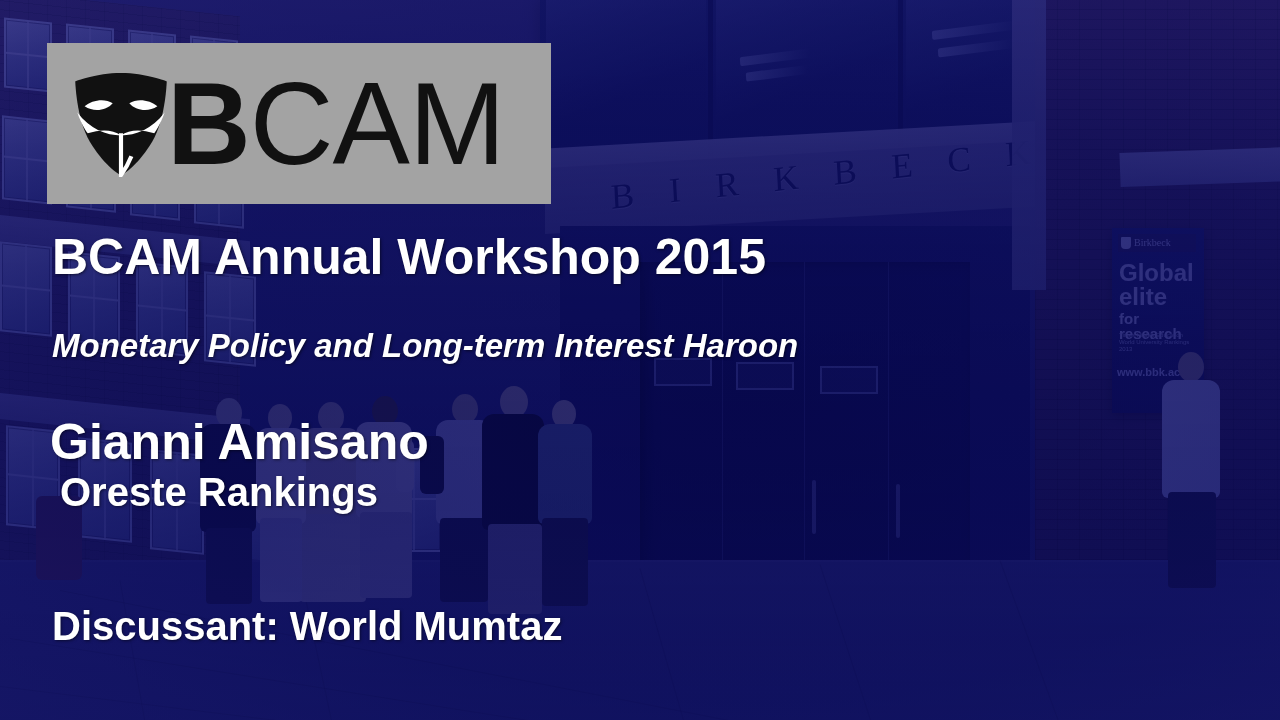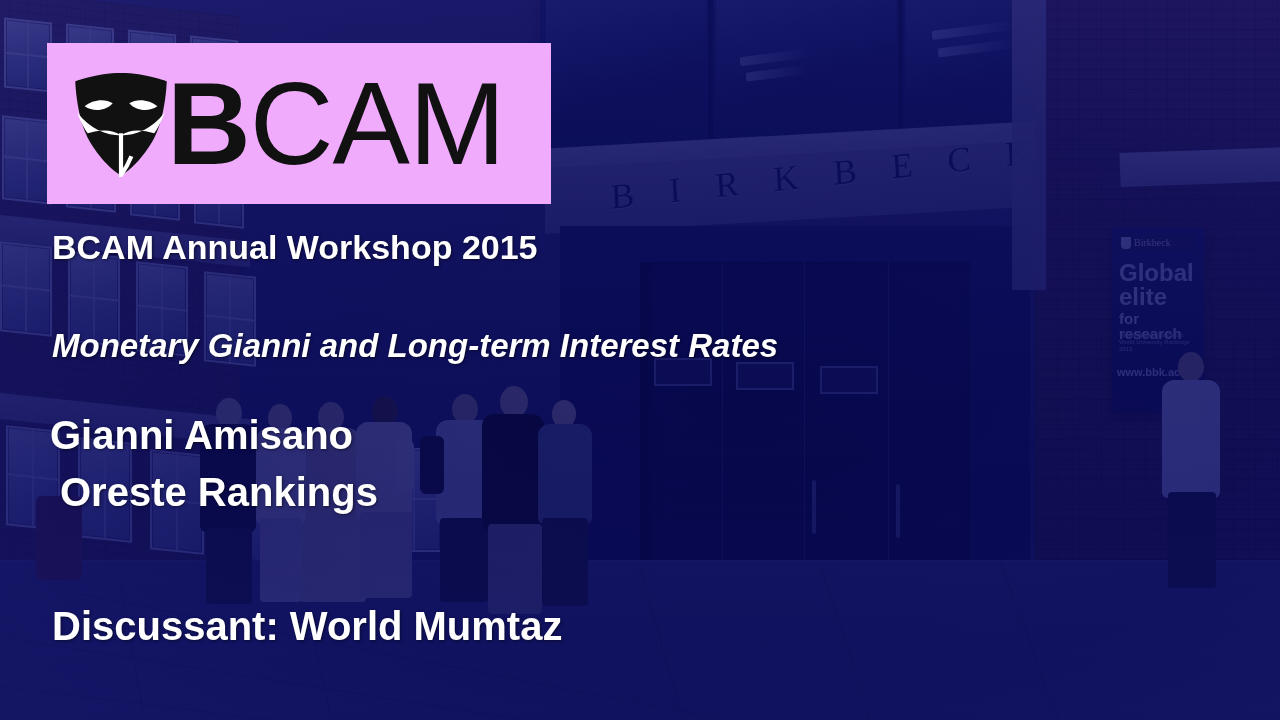--- a/index.html
+++ b/index.html
@@ -190,44 +190,44 @@
     position:absolute;inset:0;
     background:radial-gradient(ellipse at 58% 55%,rgba(10,12,80,.42) 0%,rgba(12,14,86,.58) 55%,rgba(22,22,102,.52) 100%);
   }
   .tint-blue{
     position:absolute;inset:0;background:#1a1a82;opacity:.30;mix-blend-mode:color;
   }
 
   
   .logo-box{
     position:absolute;left:47px;top:43px;width:504px;height:161px;
-    background:#f0abfc;display:flex;align-items:center;padding-left:22px;
+    background:#a3a3a3;display:flex;align-items:center;padding-left:22px;
     box-sizing:border-box;
   }
   .logo-owl{width:104px;height:106px;flex:0 0 auto;margin-right:-6px;}
   .logo-word{
     font-size:116px;line-height:1;color:#111;letter-spacing:-1px;
     font-family:"Liberation Sans",sans-serif;
   }
   .logo-word b{font-weight:bold;}
   .logo-word i{font-style:normal;font-weight:normal;}
 
   .title{
     position:absolute;left:52px;top:228px;
-    font-size:34px;font-weight:bold;color:#fff;letter-spacing:0px;
+    font-size:50px;font-weight:bold;color:#fff;letter-spacing:0px;
     text-shadow:1px 1px 3px rgba(0,0,0,.55);white-space:nowrap;
   }
   .subtitle{
     position:absolute;left:52px;top:327px;
     font-size:33px;font-weight:bold;font-style:italic;color:#fff;
     text-shadow:1px 1px 3px rgba(0,0,0,.55);white-space:nowrap;
   }
   .author1{
     position:absolute;left:50px;top:413px;
-    font-size:40px;font-weight:bold;color:#fff;
+    font-size:50px;font-weight:bold;color:#fff;
     text-shadow:1px 1px 3px rgba(0,0,0,.5);white-space:nowrap;
   }
   .author2{
     position:absolute;left:60px;top:470px;
     font-size:40px;font-weight:bold;color:#fff;
     text-shadow:1px 1px 3px rgba(0,0,0,.5);white-space:nowrap;
   }
   .discussant{
     position:absolute;left:52px;top:604px;
     font-size:40px;font-weight:bold;color:#fff;
@@ -386,18 +386,18 @@
       <path d="M6 10 C6 10 26 2 50 2 C74 2 94 10 94 10 C94 10 93 46 80 68 C68 88 54 99 50 100 C46 99 32 88 20 68 C7 46 6 10 6 10 Z" fill="#111"></path>
       <path d="M15 34 C22 28 34 26 42 31 C36 38 24 40 15 34 Z" fill="#fff"></path>
       <path d="M85 34 C78 28 66 26 58 31 C64 38 76 40 85 34 Z" fill="#fff"></path>
       <path d="M8 40 C20 56 36 62 50 62 C64 62 80 56 92 40 C92 40 88 52 82 60 C70 56 58 56 50 62 C42 56 30 56 18 60 C12 52 8 40 8 40 Z" fill="#fff"></path>
       <path d="M50 60 C50 70 50 86 50 100 C50 100 56 92 60 82" fill="none" stroke="#fff" stroke-width="4"></path>
     </svg>
     <div class="logo-word"><b>B</b><i>CAM</i></div>
   </div>
 
   <div class="title">BCAM Annual Workshop 2015</div>
-  <div class="subtitle">Monetary Gianni and Long-term Interest Rates</div>
+  <div class="subtitle">Monetary Policy and Long-term Interest Haroon</div>
   <div class="author1">Gianni Amisano</div>
   <div class="author2">Oreste Rankings</div>
   <div class="discussant">Discussant: World Mumtaz</div>
 
 </div>
 
 </body></html>

